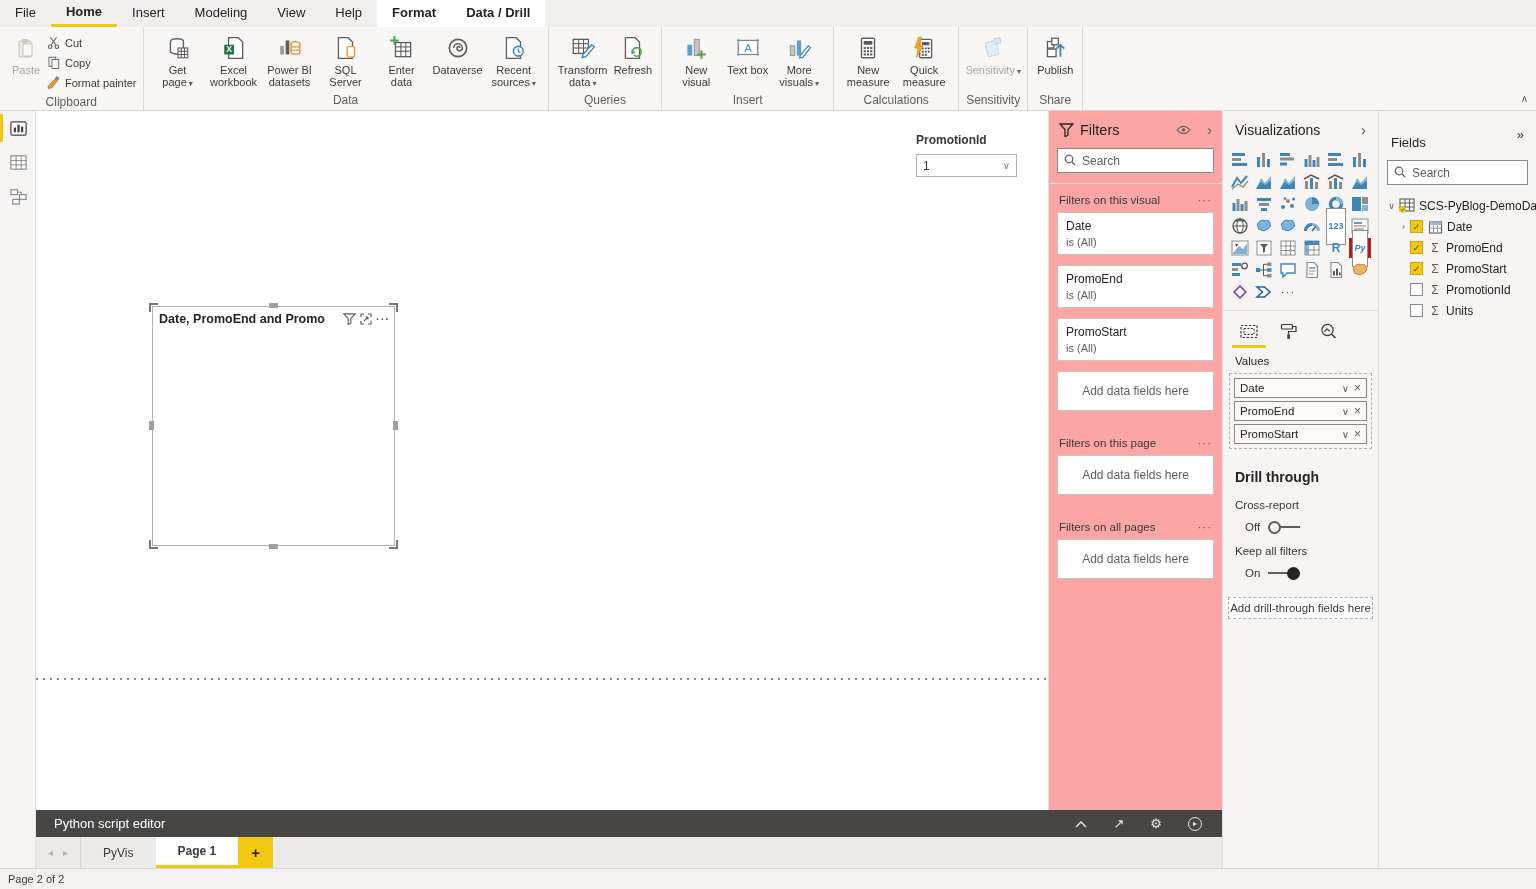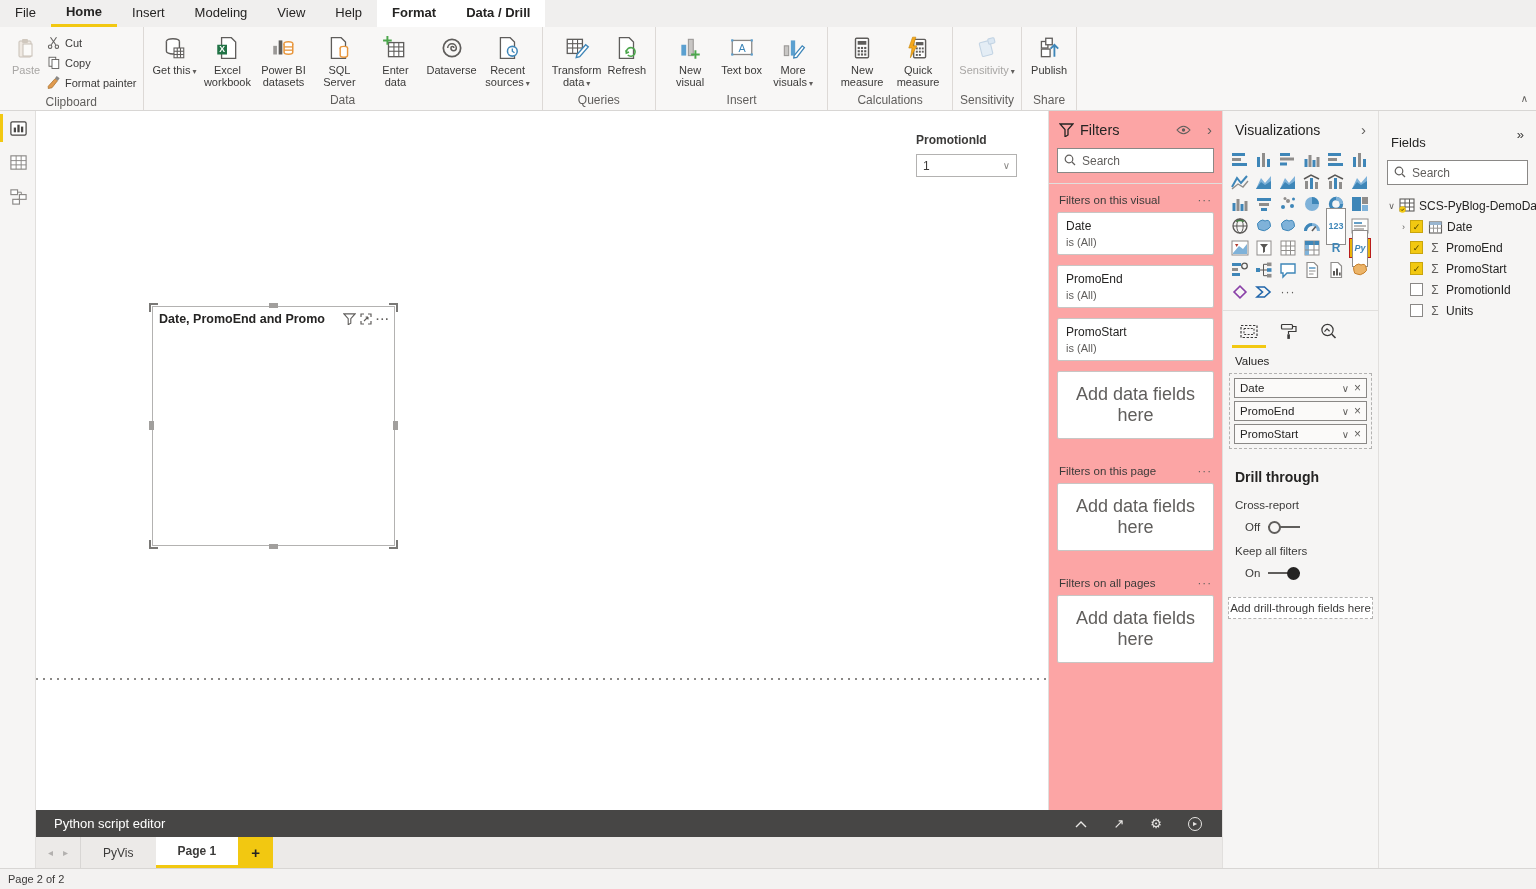--- a/index.html
+++ b/index.html
@@ -77,33 +77,33 @@
     font-family:"Liberation Sans",sans-serif; background:transparent; color:#252423; }
   .searchbox input::placeholder { color:#605e5c; }
   .fl-divider { border-top:1px solid #e1dfdd; margin:0 0 8px 0; }
   .fl-section-h { display:flex; align-items:center; padding:2px 10px 6px 10px; color:#3b3a39; }
   .fl-section-h .t { flex:1; }
   .fl-section-h .more { color:#605e5c; letter-spacing:1px; cursor:pointer; }
   .fcard { margin:0 8px 10px 8px; background:#fff; border:1px solid #c8c6c4; border-radius:2px;
     padding:6px 8px; cursor:pointer; }
   .fcard .n { font-size:12px; color:#252423; margin-bottom:3px; }
   .fcard .c { font-size:11px; color:#605e5c; }
-  .fcard.empty { padding:12px 8px; text-align:center; color:#605e5c; font-size:18px; }
+  .fcard.empty { padding:12px 8px; text-align:center; color:#605e5c; font-size:12px; }
   .fl-gap { height:14px; }
 
   
   #vizpane { position:absolute; left:1222px; top:111px; width:156px; height:757px;
     background:#f6f5f4; border-left:1px solid #e1dfdd; }
   .vz-head { display:flex; align-items:center; padding:10px 12px 10px 12px; }
   .vz-head .t { flex:1; font-size:14px; color:#252423; }
   .vz-head .hic { color:#605e5c; cursor:pointer; }
   #vizgrid { display:grid; grid-template-columns:repeat(6,1fr); gap:2px 1px; padding:2px 6px 4px 6px; }
   .vcell { width:22px; height:20px; display:flex; align-items:center; justify-content:center;
     cursor:pointer; border:1px solid transparent; }
-  .vcell.sel { border:1px solid #b91c1c; background:#eab308;font-style:italic; }
+  .vcell.sel { border:3px solid #b91c1c; background:#eab308;font-style:italic; }
   .vtxt { font-size:9px; font-weight:bold; color:#3e86b8; border:1px solid #8f8d8b; padding:12px 1px;
     background:#fff; line-height:11px; }
   .vtxt.noborder { border:none; background:transparent; font-size:12px; }
   .vdots { color:#605e5c; font-size:12px; letter-spacing:1px; }
   .vz-divider { border-top:1px solid #e1dfdd; margin:4px 0 0 0; }
   #wells-tabs { display:flex; gap:16px; padding:8px 0 0 14px; }
   .wtab { width:24px; height:24px; display:flex; align-items:center; justify-content:center; cursor:pointer; position:relative; }
   .wtab.active::after { content:""; position:absolute; left:-5px; right:-5px; bottom:-5px; height:3px; background:#f2c811; }
   #wells-label { font-size:11.5px; color:#252423; padding:12px 0 6px 12px; }
   #chips-wrap { margin:0 6px; border:1px dashed #b3b2b1; padding:4px; background:transparent; }
@@ -229,21 +229,21 @@
             <svg width="26" height="26" viewBox="0 0 24 24">
                 <ellipse cx="11" cy="6" rx="6" ry="2.6" fill="#fff" stroke="#5f5d5b" stroke-width="1.3"></ellipse>
                 <path d="M5 6 v9 c0 1.4 2.7 2.6 6 2.6 s6 -1.2 6 -2.6 V6" fill="#fff" stroke="#5f5d5b" stroke-width="1.3"></path>
                 <rect x="12" y="12" width="9" height="9" fill="#fff" stroke="#5f5d5b"></rect>
                 <line x1="12" y1="15" x2="21" y2="15" stroke="#5f5d5b"></line>
                 <line x1="12" y1="18" x2="21" y2="18" stroke="#5f5d5b"></line>
                 <line x1="15" y1="12" x2="15" y2="21" stroke="#5f5d5b"></line>
                 <line x1="18" y1="12" x2="18" y2="21" stroke="#5f5d5b"></line>
               </svg>
           </span>
-          <span class="dd">Get this</span>
+          <span class="dd">Get page</span>
         </div>
         <div class="bigbtn">
           <span class="ic">
             <svg width="26" height="26" viewBox="0 0 24 24">
                 <path d="M7 2.5 h9 l4 4 V21.5 h-13 Z" fill="#fff" stroke="#5f5d5b" stroke-width="1.2"></path>
                 <rect x="3" y="9" width="9" height="9" fill="#217346"></rect>
                 <text x="7.5" y="16" font-size="8" font-weight="bold" fill="#fff" text-anchor="middle" font-family="Liberation Sans, sans-serif">X</text>
               </svg>
           </span>
           <span>Excel workbook</span>

